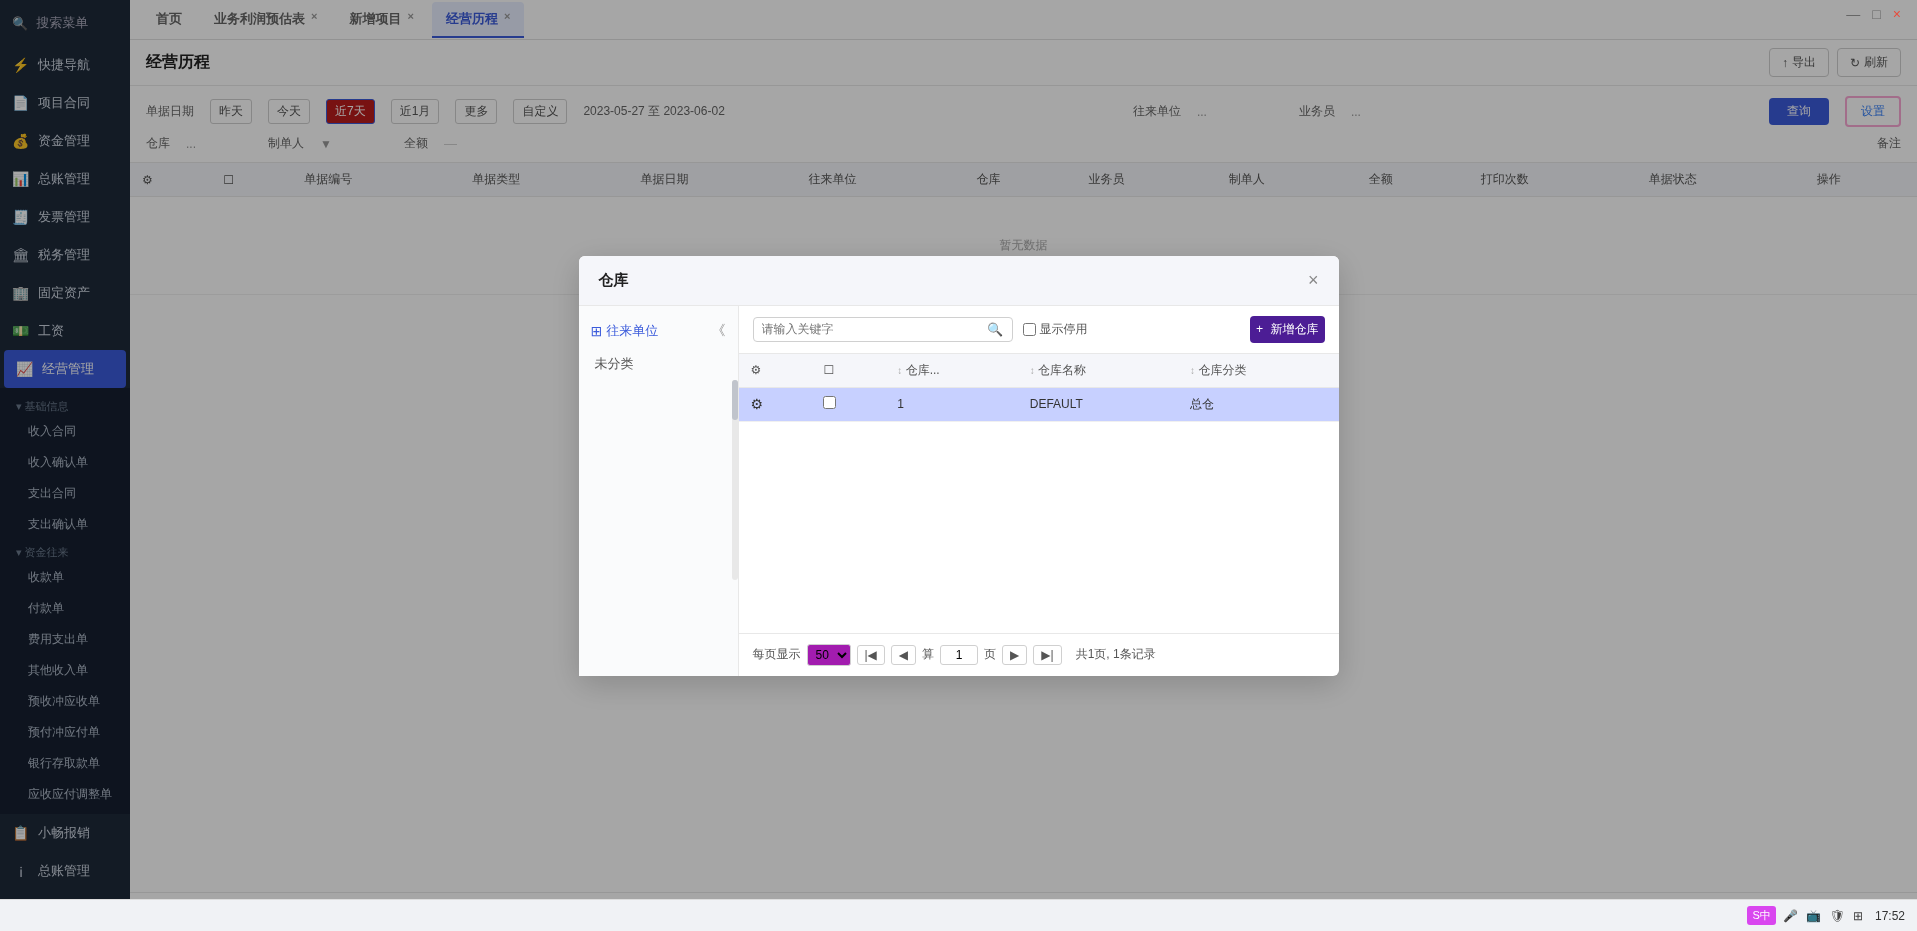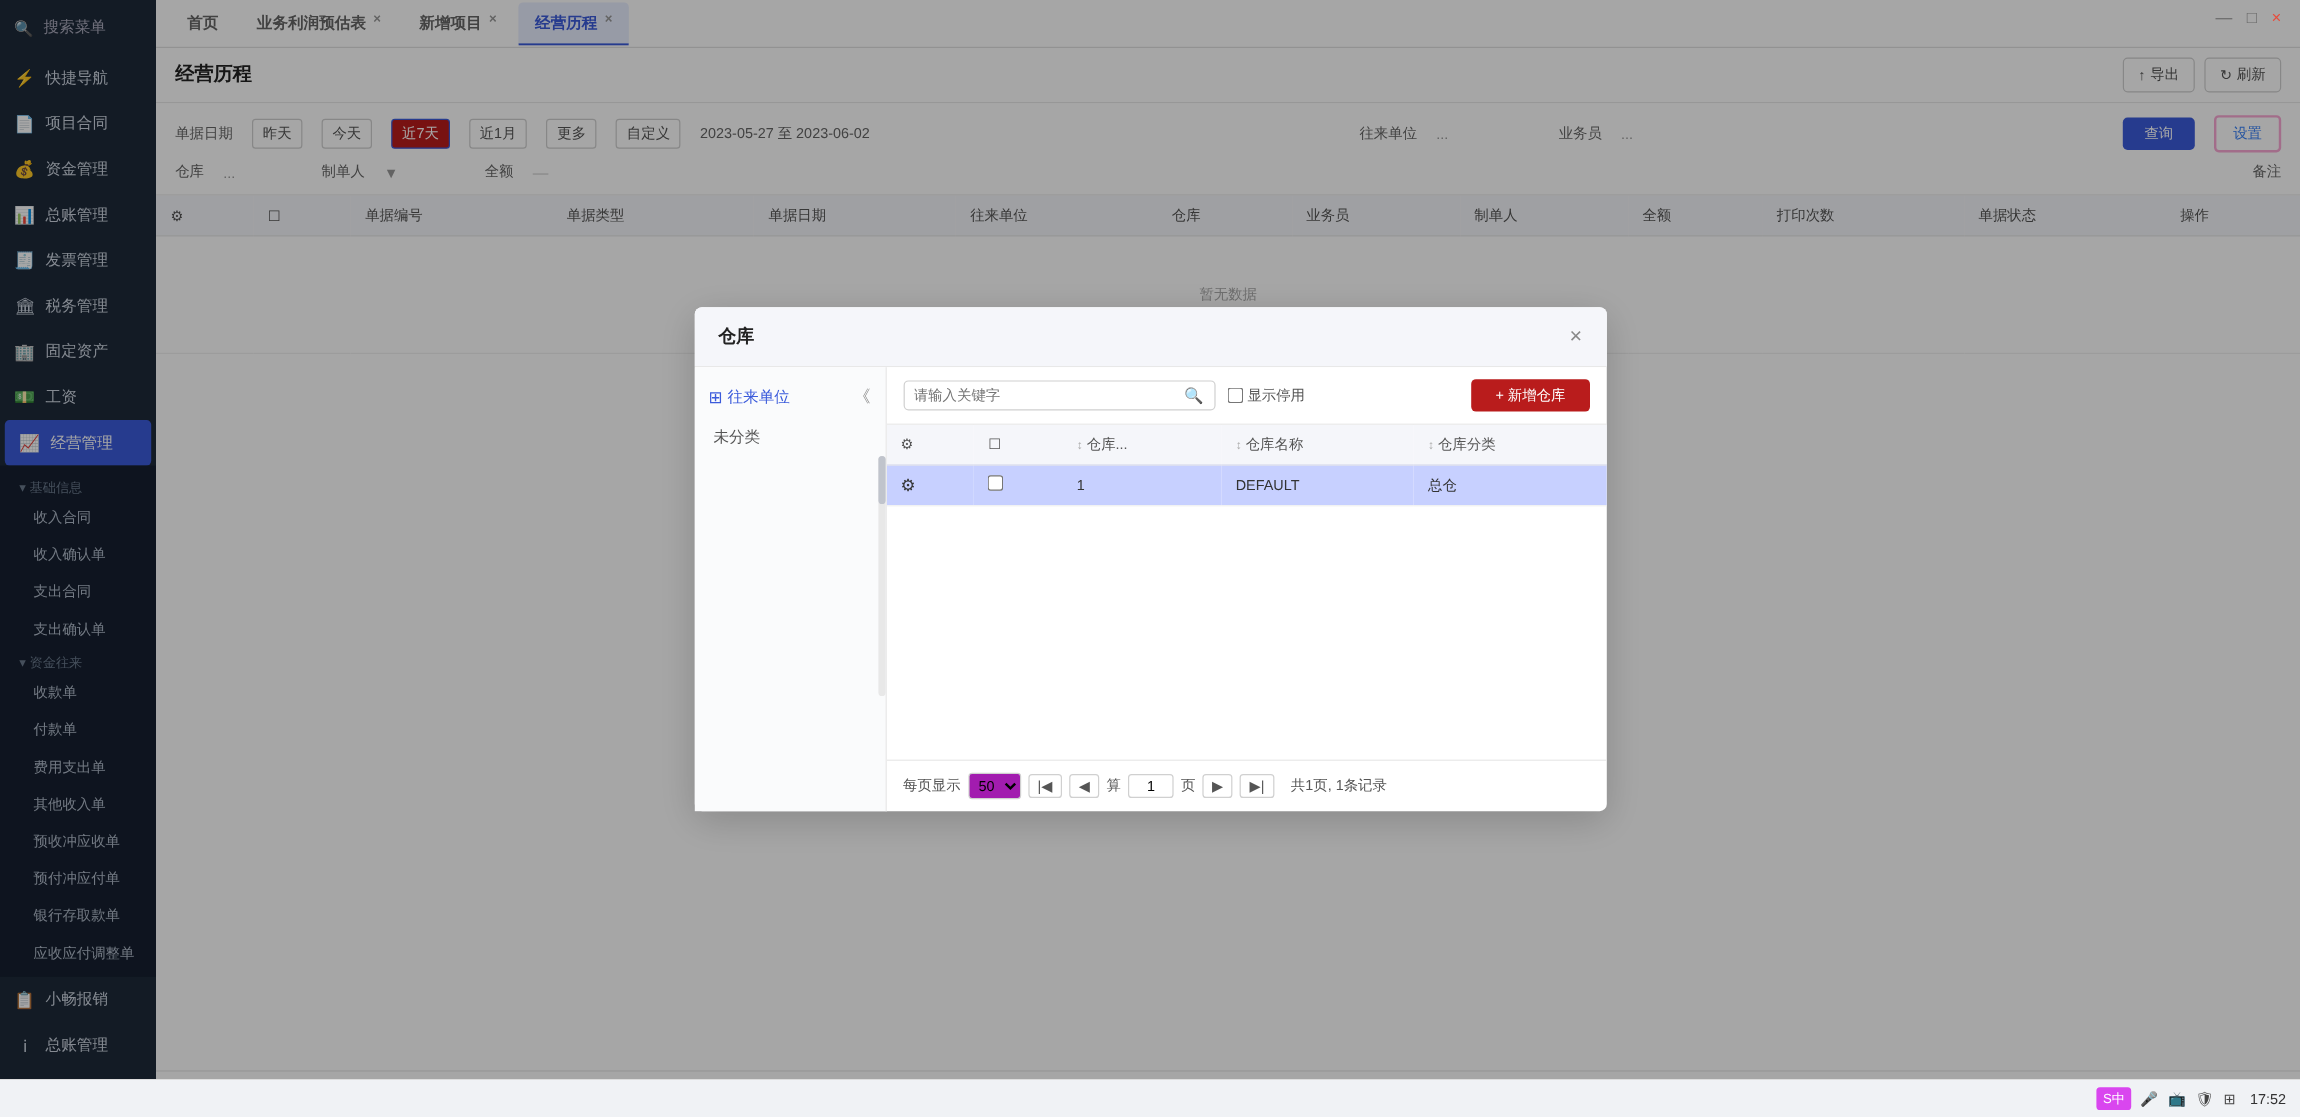--- a/index.html
+++ b/index.html
@@ -103,21 +103,21 @@
     
     .modal-right { flex: 1; display: flex; flex-direction: column; }
     .modal-toolbar {
       padding: 10px 14px; display: flex; align-items: center; gap: 10px; border-bottom: 1px solid #e8e8e8;
     }
     .search-box {
       display: flex; align-items: center; border: 1px solid #d0d0d0; border-radius: 4px; padding: 4px 8px; gap: 6px; flex: 1; max-width: 260px; background: #fff;
     }
     .search-input { border: none; outline: none; font-size: 12px; width: 100%; color: #333; }
     .checkbox-label { display: flex; align-items: center; gap: 4px; font-size: 12px; color: #555; cursor: pointer; }
-    .btn-add-warehouse { background: #b91c1c; color: #fff; border: none; border-radius: 4px; padding: 5px 20px; cursor: pointer; font-size: 12px; margin-left: auto; display: flex; align-items: center; gap: 4px; }
+    .btn-add-warehouse { background: #4c1d95; color: #fff; border: none; border-radius: 4px; padding: 5px 6px; cursor: pointer; font-size: 12px; margin-left: auto; display: flex; align-items: center; gap: 4px; font-family: Liberation Mono, monospace; }
 
     
     .modal-table { width: 100%; border-collapse: collapse; font-size: 12px; }
     .modal-table th { background: #f5f6fa; padding: 8px 12px; text-align: left; border-bottom: 1px solid #e8e8e8; color: #555; font-weight: normal; white-space: nowrap; }
     .modal-table td { padding: 8px 12px; border-bottom: 1px solid #f0f0f0; color: #333; white-space: nowrap; }
     .modal-table tr.selected td { background: #c7d0ff; }
     .gear-icon-cell { color: #aaa; font-size: 14px; cursor: pointer; }
 
     
     .modal-pagination {

